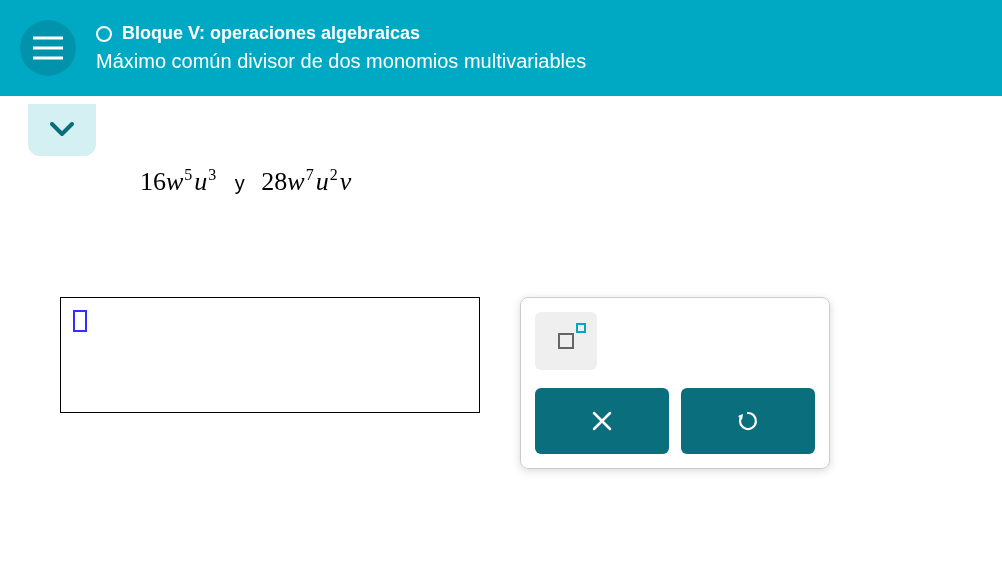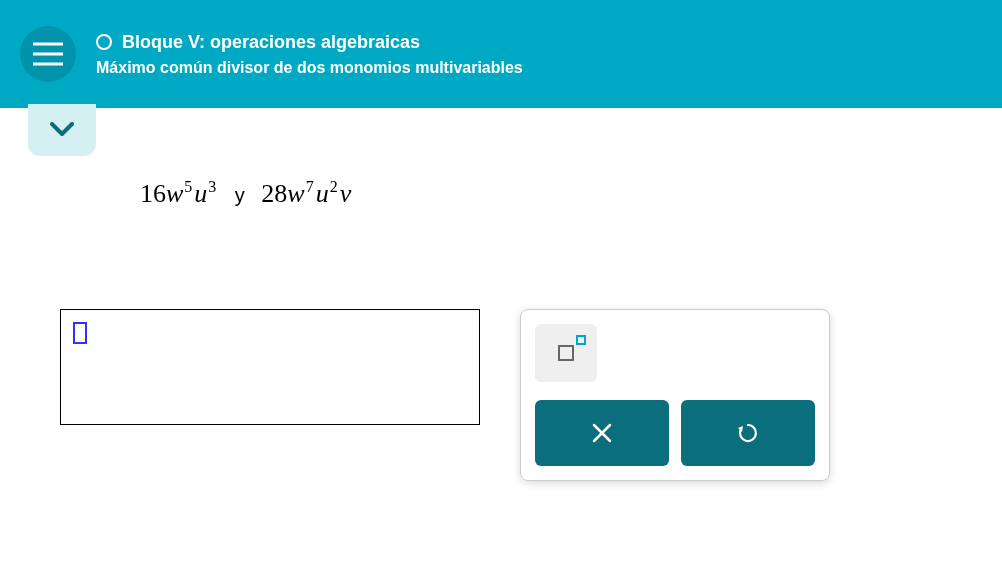--- a/index.html
+++ b/index.html
@@ -1,39 +1,39 @@
 <!DOCTYPE html>
 <html><head>
 <meta charset="utf-8">
 <style>
   * { box-sizing: border-box; margin: 0; padding: 0; }
   html, body { width: 1002px; height: 575px; font-family: Arial, Helvetica, sans-serif; background: #fff; overflow: hidden; }
   .header {
     background: #00a9c3;
-    height: 108px;
+    height: 96px;
     display: flex;
     align-items: center;
     padding-left: 20px;
     gap: 20px;
   }
   .menu-btn {
     width: 56px; height: 56px;
     background: #0093ab;
     border-radius: 50%;
     display: flex; align-items: center; justify-content: center;
     cursor: pointer;
   }
   .menu-btn svg { width: 30px; height: 24px; }
   .header-text { color: #fff; }
   .header-top { display: flex; align-items: center; gap: 10px; margin-bottom: 6px; }
   .circle-icon {
     width: 16px; height: 16px; border: 2px solid #fff; border-radius: 50%;
   }
   .block-label { font-size: 18px; font-weight: 600; }
-  .title { font-size: 16px; font-weight: 700; }
+  .title { font-size: 20px; font-weight: 400; }
   .chevron-tab {
     position: absolute;
     left: 28px; top: 104px;
     width: 68px; height: 52px;
     background: #d5f0f2;
     border-radius: 0 0 12px 12px;
     display: flex; align-items: center; justify-content: center;
     cursor: pointer;
   }
   .chevron-tab svg { width: 24px; height: 16px; }

